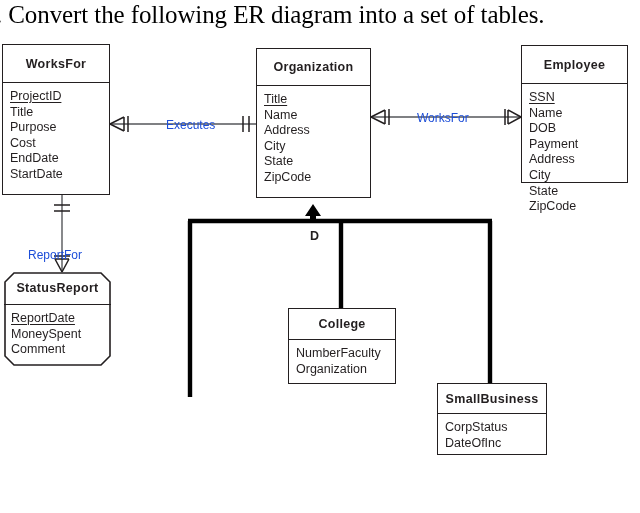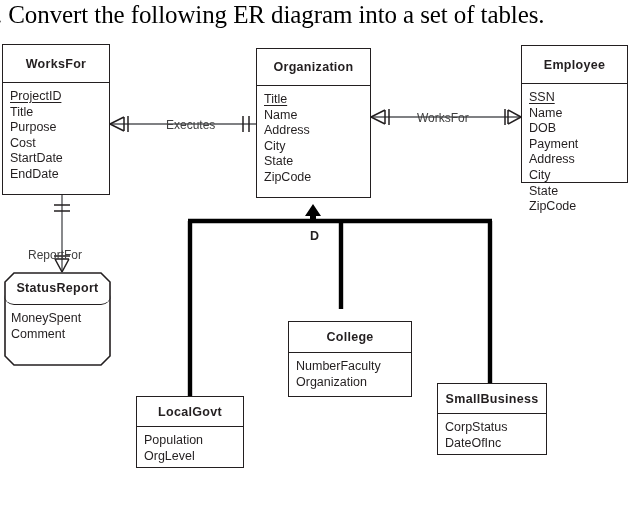--- a/index.html
+++ b/index.html
@@ -74,35 +74,35 @@
     border: none;
     background: transparent;
   }
   .notched .notch-svg {
     position: absolute;
     left: 0; top: 0;
     pointer-events: none;
   }
   .notched .ent-name,
   .notched .ent-attrs { position: relative; z-index: 2; }
-  .notched .ent-name { border-bottom: 1.6px solid #231f20; border-radius: 10px; }
+  .notched .ent-name { border-bottom: 1.6px solid #231f20; }
 
   
   .conn-svg {
     position: absolute;
     left: 0;
     top: 0;
     width: 640px;
     height: 513px;
     pointer-events: none;
   }
   .rel-label {
     position: absolute;
     font-size: 12px;
-    color: #404040;
+    color: #1d4ed8;
     white-space: nowrap;
     background: transparent;
   }
   .disc-label {
     position: absolute;
     font-size: 12.5px;
     font-weight: bold;
     color: #231f20;
   }
 </style>
@@ -169,22 +169,22 @@
     </g>
   </svg>
 
   <div class="entity" style="left:2px; top:44px; width:108px; height:151px;">
     <div class="ent-name" style="height:38px;">WorksFor</div>
     <div class="ent-attrs">
       <div class="attr pk">ProjectID</div>
       <div class="attr">Title</div>
       <div class="attr">Purpose</div>
       <div class="attr">Cost</div>
+      <div class="attr">EndDate</div>
       <div class="attr">StartDate</div>
-      <div class="attr">EndDate</div>
     </div>
   </div>
 
   <div class="entity" style="left:256px; top:48px; width:115px; height:150px;">
     <div class="ent-name" style="height:37px;">Organization</div>
     <div class="ent-attrs">
       <div class="attr pk">Title</div>
       <div class="attr">Name</div>
       <div class="attr">Address</div>
       <div class="attr">City</div>
@@ -206,40 +206,34 @@
       <div class="attr">ZipCode</div>
     </div>
   </div>
 
   <div class="entity notched" style="left:4px; top:272px; width:107px; height:94px;">
     <svg class="notch-svg" width="107" height="94" viewBox="0 0 107 94" xmlns="http://www.w3.org/2000/svg">
       <path d="M 10 1 L 97 1 L 106 10 L 106 84 L 97 93 L 10 93 L 1 84 L 1 10 Z" fill="#ffffff" stroke="#231f20" stroke-width="1.6"></path>
     </svg>
     <div class="ent-name" style="height:33px;">StatusReport</div>
     <div class="ent-attrs">
+      <div class="attr pk">ReportDate</div>
       <div class="attr">MoneySpent</div>
       <div class="attr">Comment</div>
     </div>
   </div>
 
-  <div class="entity" style="left:288px; top:308px; width:124px; height:76px;margin-top:13px;">
+  <div class="entity" style="left:288px; top:308px; width:108px; height:76px;">
     <div class="ent-name" style="height:31px;">College</div>
     <div class="ent-attrs">
       <div class="attr">NumberFaculty</div>
       <div class="attr">Organization</div>
     </div>
   </div>
 
-  <div class="entity" style="left:136px; top:396px; width:108px; height:72px;">
-    <div class="ent-name" style="height:30px;">LocalGovt</div>
-    <div class="ent-attrs">
-      <div class="attr">Population</div>
-      <div class="attr">OrgLevel</div>
-    </div>
-  </div>
 
   <div class="entity" style="left:437px; top:383px; width:110px; height:72px;">
     <div class="ent-name" style="height:30px;">SmallBusiness</div>
     <div class="ent-attrs">
       <div class="attr">CorpStatus</div>
       <div class="attr">DateOfInc</div>
     </div>
   </div>
 
   <div class="rel-label" style="left:166px; top:118px;">Executes</div>

